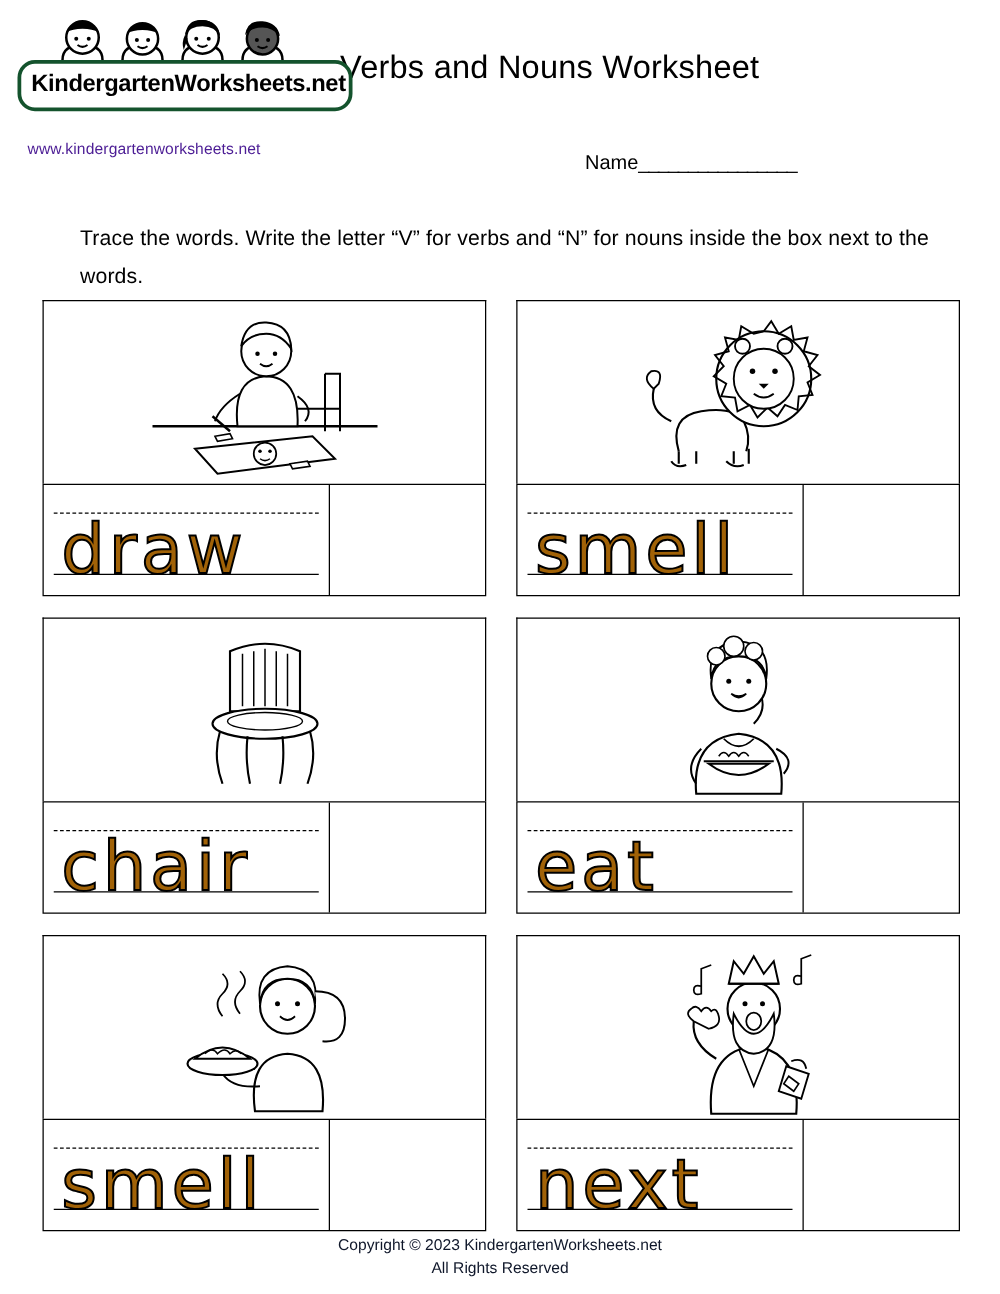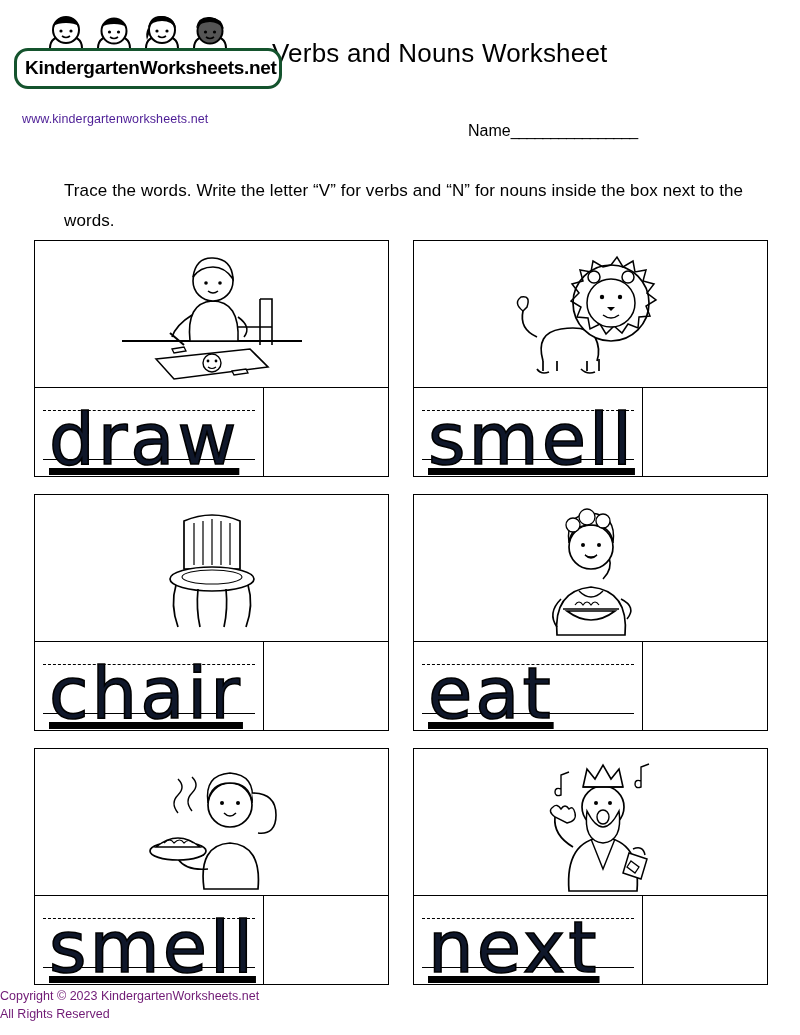--- a/index.html
+++ b/index.html
@@ -138,39 +138,38 @@
     position: absolute;
     left: 8px;
     right: 8px;
     bottom: 16px;
     border-top: 1.5px solid #000;
   }
   .trace-word {
     position: absolute;
     left: 14px;
     bottom: 6px;
-    font-size: 72px;
+    font-size: 55px;
     line-height: 62px;
     font-family: "DejaVu Sans", sans-serif;
-    color: #0f172a;
+    color: #a16207;
     -webkit-text-stroke: 1.6px #000;
     letter-spacing: 3px;
-    text-decoration: underline;
   }
 
   
   .footer {
     position: absolute;
     left: 0;
     right: 0;
     bottom: 12px;
-    text-align: left;
+    text-align: center;
     font-size: 12.5px;
     line-height: 18px;
-    color: #701a75;
+    color: #0f172a;
   }
 </style>
 </head>
 <body>
 
 <div class="header">
 
   <div class="logo-block">
     <div class="logo-kids">
       <svg width="230" height="44" viewBox="0 0 230 44">

